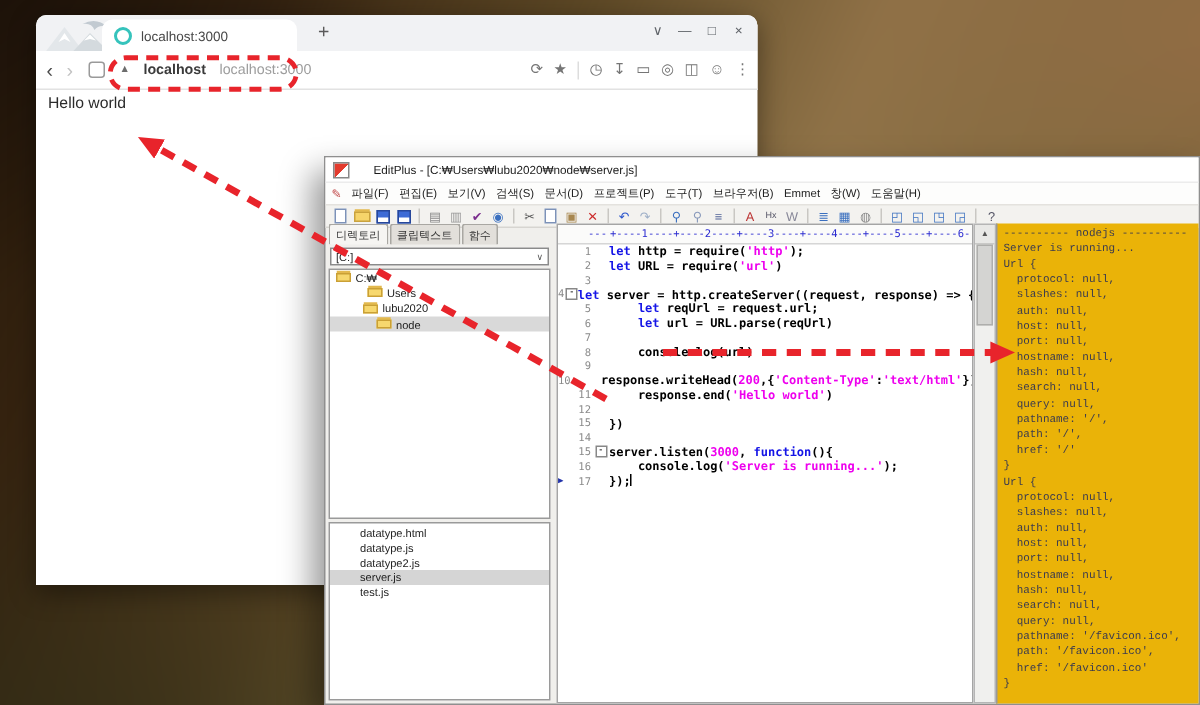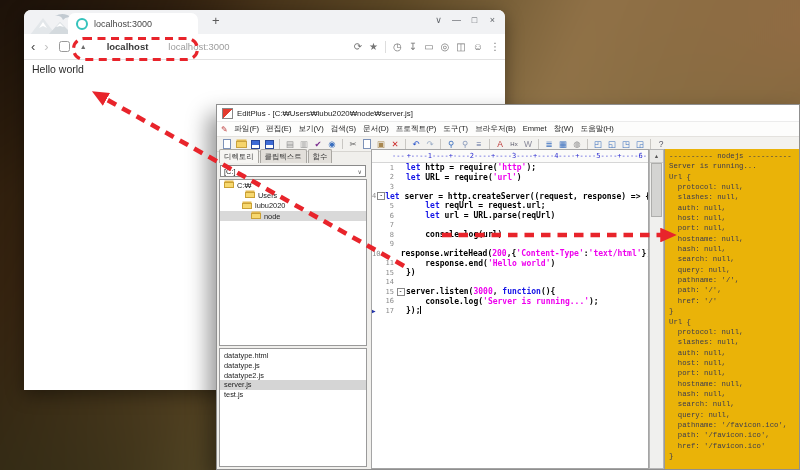--- a/index.html
+++ b/index.html
@@ -26,33 +26,33 @@
   .tab-spinner{width:8px;height:8px;border-radius:50%;border:2px solid #35c3bc;flex:0 0 auto;}
   .tab-label{font-size:9px;color:#474747;white-space:nowrap;overflow:hidden;}
   .newtab{position:absolute;left:188px;top:3px;font-size:13px;color:#5a5a5a;}
   #b-controls{position:absolute;right:7px;top:5px;display:flex;gap:7px;}
   #b-controls .wc{display:inline-block;width:11px;text-align:center;font-size:9px;color:#5f6368;}
   .addrrow{position:relative;height:26px;background:#fff;border-bottom:1px solid #e2e2e2;
     display:flex;align-items:center;box-sizing:border-box;}
   .navback{margin-left:7px;font-size:13px;color:#4a4a4a;line-height:1;}
   .navfwd{margin-left:9px;font-size:13px;color:#c3c3c3;line-height:1;}
   .navref{margin-left:10px;width:9px;height:9px;border:1.4px solid #9a9a9a;border-radius:2.5px;}
-  .addr{display:flex;align-items:center;gap:20px;margin-left:10px;}
+  .addr{display:flex;align-items:center;gap:9px;margin-left:10px;}
   .warn{font-size:7px;color:#6d6d6d;}
   .site{font-size:9.5px;font-weight:bold;color:#3a3a3a;}
   .url{font-size:9.5px;color:#9d9d9d;}
   #b-icons{position:absolute;right:5px;top:0;height:26px;display:flex;align-items:center;gap:7px;}
   #b-icons .bic{font-size:10px;color:#757575;line-height:1;}
   #b-icons .bdiv{width:1px;height:12px;background:#ddd;}
   .bcontent{padding:3px 0 0 8px;font-size:10.5px;color:#2b2b2b;}
 
   
   #editor{position:absolute;left:216px;top:104px;width:584px;height:366px;background:#f0efec;
     border:1px solid #8f8f8f;box-sizing:border-box;box-shadow:-8px 10px 20px rgba(0,0,0,.4);z-index:20;}
-  .etitle{height:16px;background:#fff;display:flex;align-items:center;gap:4px;padding-left:5px;
+  .etitle{height:16px;background:#fff;display:flex;align-items:center;gap:16px;padding-left:5px;
     font-size:7.8px;color:#1b1b1b;border-bottom:1px solid #ececec;}
   .ep-icon{width:9px;height:9px;background:linear-gradient(135deg,#e33b2e 0 55%,#fff 55%);border:1px solid #888;flex:0 0 auto;}
   .emenu{height:14px;background:#fdfdfc;display:flex;align-items:center;padding-left:4px;}
   .pencil{color:#c04545;font-size:8px;margin-right:3px;}
   .mitem{font-size:7.6px;color:#222;padding:0 3.5px;white-space:nowrap;}
   .etoolbar{height:14px;background:#f3f2ef;border-top:1px solid #e4e2de;border-bottom:1px solid #d7d5d1;
     display:flex;align-items:center;padding-left:4px;gap:2px;}
   .ti{width:12px;height:11px;display:flex;align-items:center;justify-content:center;font-size:8.5px;line-height:1;}
   .tsep{width:1px;height:10px;background:#c9c7c3;margin:0 2px;}
   .mi-page{width:8px;height:10px;background:#fff;border:1px solid #7d92b8;box-sizing:border-box;}
@@ -66,21 +66,21 @@
   .ptab.active{background:#f6f5f2;}
   .drive{margin:2px 3px;height:12px;background:#fff;border:1px solid #8a8a8a;display:flex;
     align-items:center;justify-content:space-between;padding:0 3px;font-size:7.4px;color:#222;box-sizing:border-box;}
   .drive .chev{font-size:6px;color:#555;}
   #e-tree{position:absolute;left:2px;right:2px;top:30px;height:165px;background:#fff;border:1px solid #9a9a9a;overflow:hidden;}
   .trow{height:10.3px;display:flex;align-items:center;font-size:7.4px;color:#222;white-space:nowrap;}
   .trow.sel{background:#d9d9d9;}
   .tfolder{width:10px;height:6px;background:#f7d86e;border:1px solid #caa035;margin-right:3px;flex:0 0 auto;
     box-shadow:0 -2px 0 -0.5px #e3b94e;box-sizing:border-box;}
   #e-files{position:absolute;left:2px;right:2px;top:199px;bottom:2px;background:#fff;border:1px solid #9a9a9a;padding-top:2px;box-sizing:border-box;overflow:hidden;}
-  .frow{height:9.7px;display:flex;align-items:center;font-size:7.4px;color:#222;padding-left:4px;}
+  .frow{height:9.7px;display:flex;align-items:center;font-size:7.4px;color:#222;padding-left:20px;}
   .frow.sel{background:#d5d5d5;}
 
   .codewrap{position:absolute;left:154px;top:44px;width:278px;bottom:0;background:#fff;border:1px solid #a5a5a5;box-sizing:border-box;overflow:hidden;}
   .ruler{height:12px;border-bottom:1px solid #d6d6d6;background:#fbfbfa;color:#2a2ad0;
     font:7px "DejaVu Sans Mono",monospace;display:flex;align-items:center;padding-left:20px;white-space:pre;overflow:hidden;}
   .rblock{display:inline-block;width:6px;height:8px;background:#14148c;margin:0 1px;}
   .crow{display:flex;height:9.55px;align-items:center;white-space:pre;font:600 8px "DejaVu Sans Mono",monospace;}
   .cmark{width:5px;font-size:6px;color:#2233aa;line-height:1;}
   .cnum{width:17px;text-align:right;color:#8a8a8a;font:7px "DejaVu Sans Mono",monospace;margin-right:1px;}
   .cfold{width:11px;display:flex;justify-content:center;align-items:center;}
@@ -268,20 +268,21 @@
           <div class="crow"><span class="cmark"></span><span class="cnum">2</span><span class="cfold"></span><span class="ctext"><span class="ck">let</span><span class="ct"> URL = require(</span><span class="cs">'url'</span><span class="ct">)</span></span></div>
           <div class="crow"><span class="cmark"></span><span class="cnum">3</span><span class="cfold"></span><span class="ctext"></span></div>
           <div class="crow"><span class="cmark"></span><span class="cnum">4</span><span class="cfold"><span class="foldbox">-</span></span><span class="ctext"><span class="ck">let</span><span class="ct"> server = http.createServer((request, response) =&gt; {</span></span></div>
           <div class="crow"><span class="cmark"></span><span class="cnum">5</span><span class="cfold"></span><span class="ctext"><span class="ct">    </span><span class="ck">let</span><span class="ct"> reqUrl = request.url;</span></span></div>
           <div class="crow"><span class="cmark"></span><span class="cnum">6</span><span class="cfold"></span><span class="ctext"><span class="ct">    </span><span class="ck">let</span><span class="ct"> url = URL.parse(reqUrl)</span></span></div>
           <div class="crow"><span class="cmark"></span><span class="cnum">7</span><span class="cfold"></span><span class="ctext"></span></div>
           <div class="crow"><span class="cmark"></span><span class="cnum">8</span><span class="cfold"></span><span class="ctext"><span class="ct">    console.log(url)</span></span></div>
           <div class="crow"><span class="cmark"></span><span class="cnum">9</span><span class="cfold"></span><span class="ctext"></span></div>
           <div class="crow"><span class="cmark"></span><span class="cnum">10</span><span class="cfold"></span><span class="ctext"><span class="ct">    response.writeHead(</span><span class="cm">200</span><span class="ct">,{</span><span class="cs">'Content-Type'</span><span class="ct">:</span><span class="cs">'text/html'</span><span class="ct">});</span></span></div>
           <div class="crow"><span class="cmark"></span><span class="cnum">11</span><span class="cfold"></span><span class="ctext"><span class="ct">    response.end(</span><span class="cs">'Hello world'</span><span class="ct">)</span></span></div>
+          <div class="crow"><span class="cmark"></span><span class="cnum">12</span><span class="cfold"></span><span class="ctext"></span></div>
           <div class="crow"><span class="cmark"></span><span class="cnum">15</span><span class="cfold"></span><span class="ctext"><span class="ct">})</span></span></div>
           <div class="crow"><span class="cmark"></span><span class="cnum">14</span><span class="cfold"></span><span class="ctext"></span></div>
           <div class="crow"><span class="cmark"></span><span class="cnum">15</span><span class="cfold"><span class="foldbox">-</span></span><span class="ctext"><span class="ct">server.listen(</span><span class="cm">3000</span><span class="ct">, </span><span class="ck">function</span><span class="ct">(){</span></span></div>
           <div class="crow"><span class="cmark"></span><span class="cnum">16</span><span class="cfold"></span><span class="ctext"><span class="ct">    console.log(</span><span class="cs">'Server is running...'</span><span class="ct">);</span></span></div>
           <div class="crow"><span class="cmark">▶</span><span class="cnum">17</span><span class="cfold"></span><span class="ctext"><span class="ct">});</span><span class="cursor"></span></span></div>
         </div>
     </div>
 
     <div class="vscroll">
       <div class="sbtn">▲</div>

